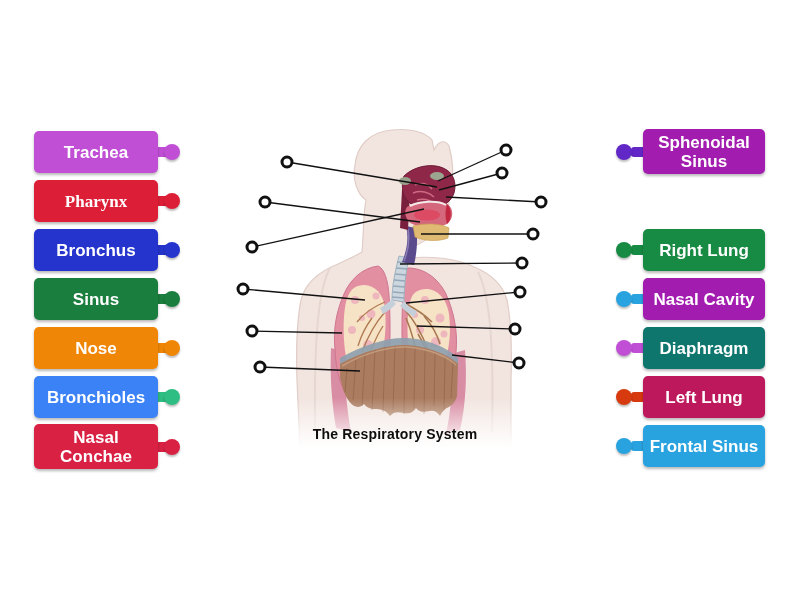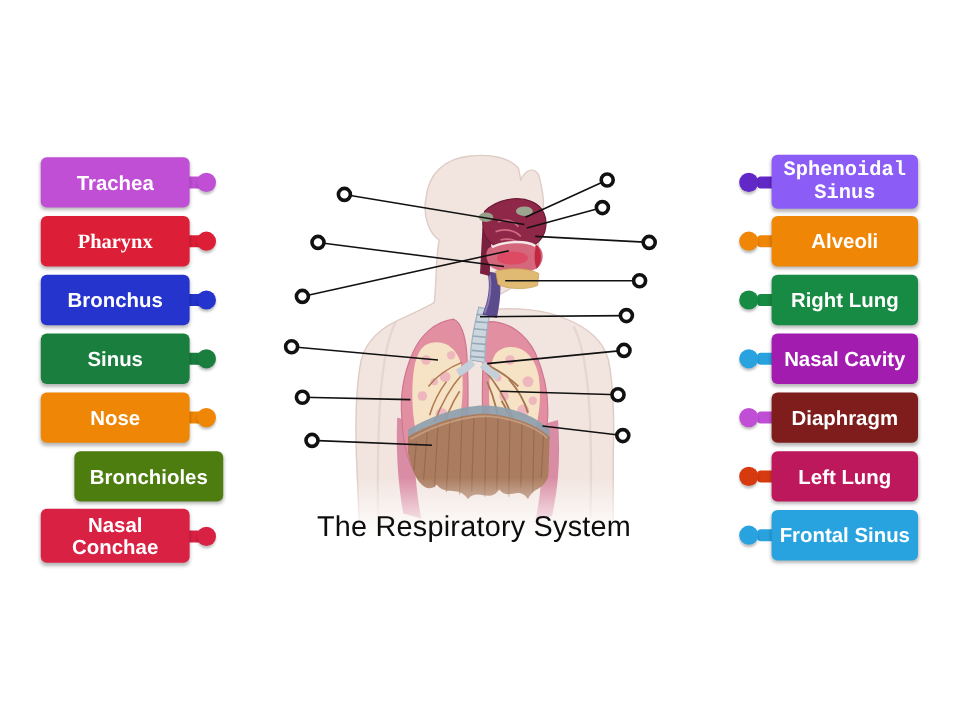--- a/index.html
+++ b/index.html
@@ -12,21 +12,21 @@
     border-radius:5px;padding:2px 4px;box-sizing:border-box;
     box-shadow:0 2px 3px rgba(0,0,0,.28);}
   .tag .stem{position:absolute;top:50%;margin-top:-5px;width:14px;height:10px;z-index:1;}
   .tag .dot{position:absolute;top:50%;margin-top:-8px;width:16px;height:16px;border-radius:50%;z-index:1;
     box-shadow:0 2px 2px rgba(0,0,0,.25);}
   .tag.left .stem{right:-12px;border-radius:0 3px 3px 0;}
   .tag.left .dot{right:-22px;}
   .tag.right .stem{left:-12px;border-radius:3px 0 0 3px;}
   .tag.right .dot{left:-27px;}
   #diagram-title{position:absolute;left:250px;top:426px;width:290px;text-align:center;
-    color:#0d0d0d;font-weight:normal;font-size:24px;letter-spacing:.2px;}
+    color:#0d0d0d;font-weight:bold;font-size:14px;letter-spacing:.2px;}
 </style>
 </head>
 <body>
 
 <div id="stage">
 
   <svg id="anatomy" width="800" height="600" viewBox="0 0 800 600">
     <defs>
       <linearGradient id="fadeWhite" x1="0" y1="0" x2="0" y2="1">
         <stop offset="0" stop-color="#ffffff" stop-opacity="0"></stop>
@@ -213,52 +213,47 @@
     <div class="box" style="width: 124px; height: 42px; background-color: rgb(26, 126, 62);">Sinus</div>
   </div>
   <div class="tag left" style="left:34px;top:327px;width:124px;height:42px">
     <span class="stem" style="background-color: rgb(240, 134, 5);"></span>
     <span class="dot" style="background-color: rgb(240, 134, 5);"></span>
     <div class="box" style="width: 124px; height: 42px; background-color: rgb(240, 134, 5);">Nose</div>
   </div>
   <div class="tag left" style="left:34px;top:376px;width:124px;height:42px">
     <span class="stem" style="background-color: rgb(46, 189, 130);"></span>
     <span class="dot" style="background-color: rgb(46, 189, 130);"></span>
-    <div class="box" style="width: 124px; height: 42px; background-color: #4d7c0f; margin-left: 28px;">Bronchioles</div>
+    <div class="box" style="width: 124px; height: 42px; background-color: #3b82f6;">Bronchioles</div>
   </div>
   <div class="tag left" style="left:34px;top:424px;width:124px;height:45px">
     <span class="stem" style="background-color: rgb(217, 33, 68);"></span>
     <span class="dot" style="background-color: rgb(217, 33, 68);"></span>
     <div class="box" style="width: 124px; height: 45px; background-color: rgb(217, 33, 68);">Nasal Conchae</div>
   </div>
 
   <div class="tag right" style="left:643px;top:129px;width:122px;height:45px">
     <span class="stem" style="background-color: rgb(98, 39, 199);"></span>
     <span class="dot" style="background-color: rgb(98, 39, 199);"></span>
-    <div class="box" style="width: 122px; height: 45px; background-color: #8b5cf6; font-family: Liberation Mono, monospace;">Sphenoidal Sinus</div>
-  </div>
-  <div class="tag right" style="left:643px;top:180px;width:122px;height:42px">
-    <span class="stem" style="background-color: rgb(240, 134, 5);"></span>
-    <span class="dot" style="background-color: rgb(240, 134, 5);"></span>
-    <div class="box" style="width: 122px; height: 42px; background-color: rgb(240, 134, 5);">Alveoli</div>
+    <div class="box" style="width: 122px; height: 45px; background-color: #a21caf;">Sphenoidal Sinus</div>
   </div>
   <div class="tag right" style="left:643px;top:229px;width:122px;height:42px">
     <span class="stem" style="background-color: rgb(23, 138, 67);"></span>
     <span class="dot" style="background-color: rgb(23, 138, 67);"></span>
     <div class="box" style="width: 122px; height: 42px; background-color: rgb(23, 138, 67);">Right Lung</div>
   </div>
   <div class="tag right" style="left:643px;top:278px;width:122px;height:42px">
     <span class="stem" style="background-color: rgb(41, 163, 224);"></span>
     <span class="dot" style="background-color: rgb(41, 163, 224);"></span>
     <div class="box" style="width: 122px; height: 42px; background-color: #a21caf;">Nasal Cavity</div>
   </div>
   <div class="tag right" style="left:643px;top:327px;width:122px;height:42px">
     <span class="stem" style="background-color: rgb(192, 79, 214);"></span>
     <span class="dot" style="background-color: rgb(192, 79, 214);"></span>
-    <div class="box" style="width: 122px; height: 42px; background-color: #7f1d1d;">Diaphragm</div>
+    <div class="box" style="width: 122px; height: 42px; background-color: #0f766e;">Diaphragm</div>
   </div>
   <div class="tag right" style="left:643px;top:376px;width:122px;height:42px">
     <span class="stem" style="background-color: rgb(216, 58, 16);"></span>
     <span class="dot" style="background-color: rgb(216, 58, 16);"></span>
     <div class="box" style="width: 122px; height: 42px; background-color: #be185d;">Left Lung</div>
   </div>
   <div class="tag right" style="left:643px;top:425px;width:122px;height:42px">
     <span class="stem" style="background-color: rgb(41, 163, 224);"></span>
     <span class="dot" style="background-color: rgb(41, 163, 224);"></span>
     <div class="box" style="width: 122px; height: 42px; background-color: rgb(41, 163, 224);">Frontal Sinus</div>

